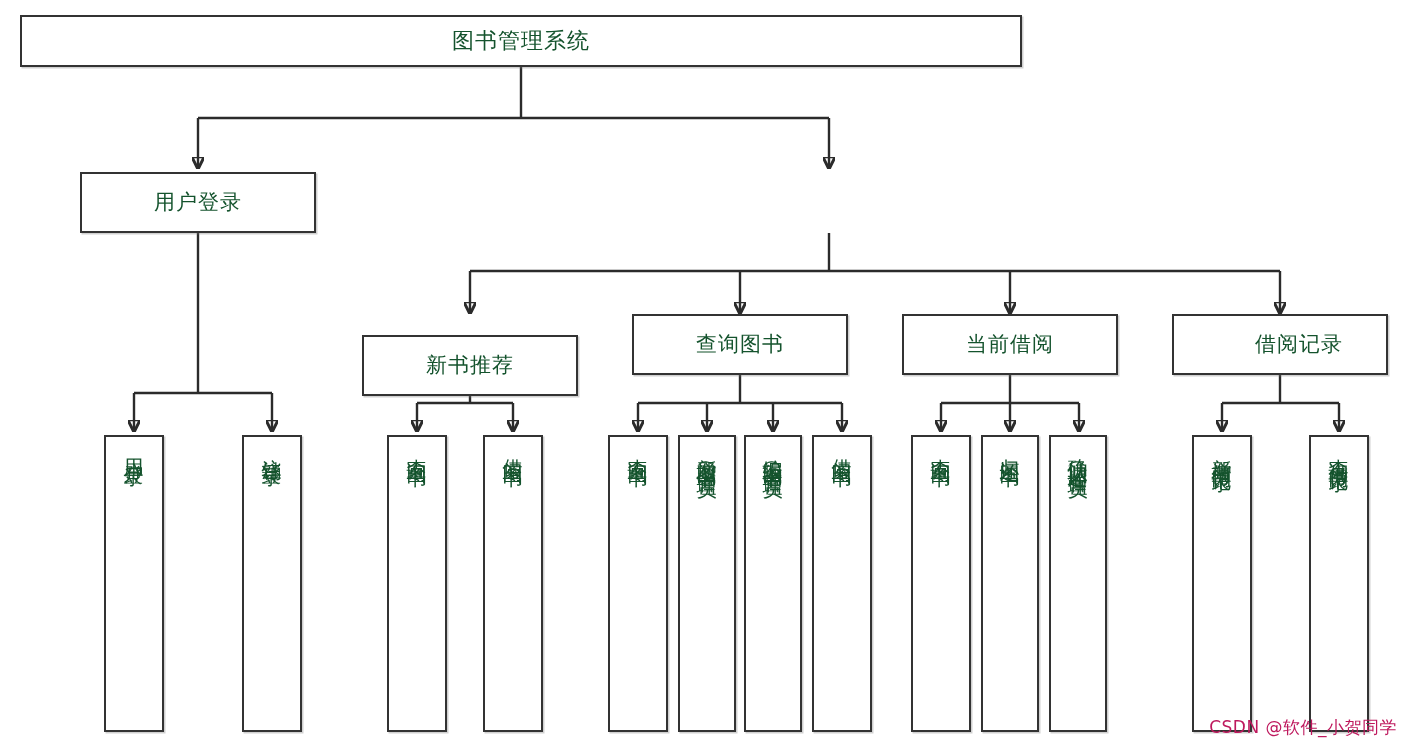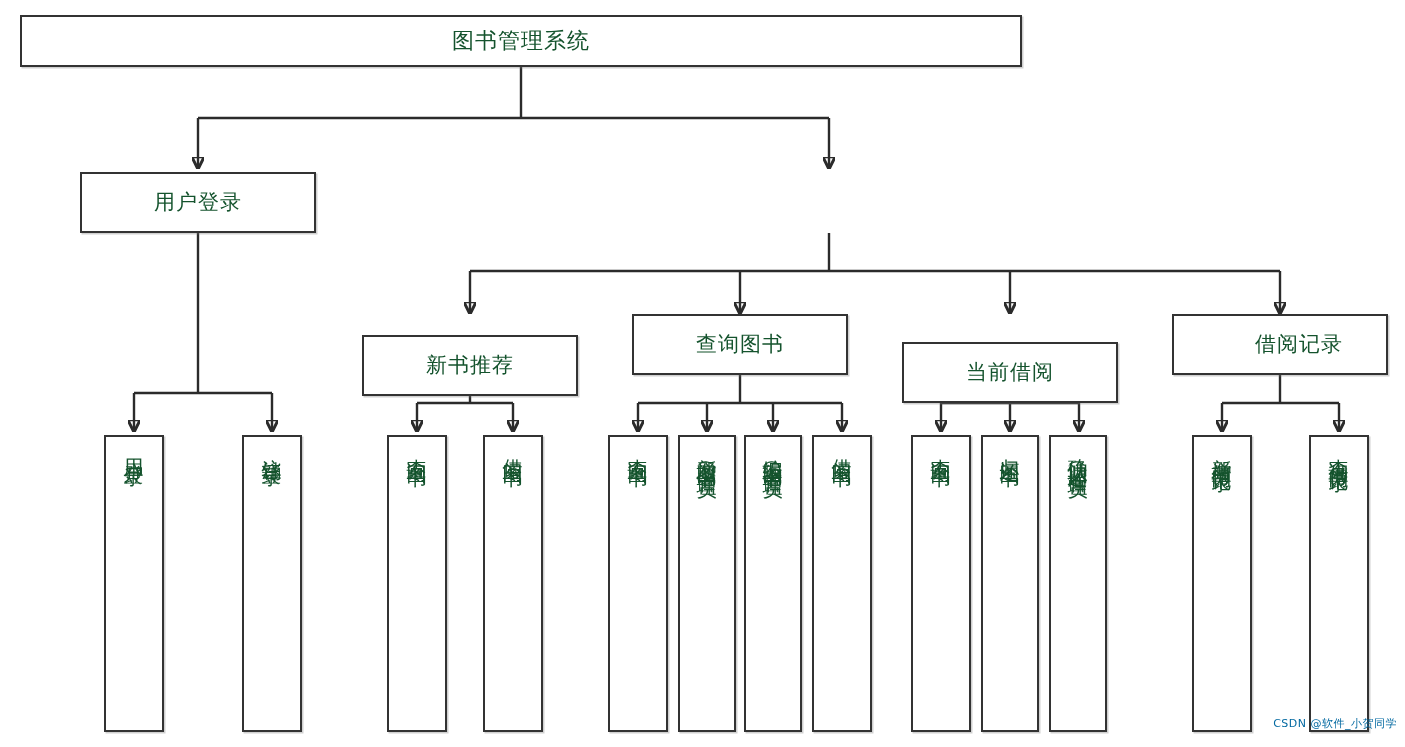--- a/index.html
+++ b/index.html
@@ -67,23 +67,23 @@
     text-orientation: upright;
     font-size: 20px;
     letter-spacing: 3px;
     white-space: nowrap;
     line-height: 1;
   }
   
   #watermark {
     position: absolute;
     right: 8px;
-    bottom: 16px;
-    font-size: 11px;
-    color: #0369a1;
+    bottom: 8px;
+    font-size: 17px;
+    color: #be185d;
     letter-spacing: 0.5px;
     white-space: nowrap;
     user-select: none;
   }
 </style>
 </head>
 <body>
 
 <div id="canvas">
 
@@ -150,21 +150,21 @@
 
 
   <div class="node h-node" style="left:362px; top:314px; width:216px; height:61px;margin-top:21px;">
     <span class="lbl">新书推荐</span>
   </div>
 
   <div class="node h-node" style="left:632px; top:314px; width:216px; height:61px;">
     <span class="lbl">查询图书</span>
   </div>
 
-  <div class="node h-node" style="left:902px; top:314px; width:216px; height:61px;margin-top:28px;">
+  <div class="node h-node" style="left:902px; top:314px; width:216px; height:61px;">
     <span class="lbl">当前借阅</span>
   </div>
 
   <div class="node h-node" style="left:1172px; top:314px; width:216px; height:61px;padding-left:38px;">
     <span class="lbl">借阅记录</span>
   </div>
 
   <div class="node v-node" style="left:104px; top:435px; width:60px; height:297px;">
     <span class="lbl">用户登录</span>
   </div>

